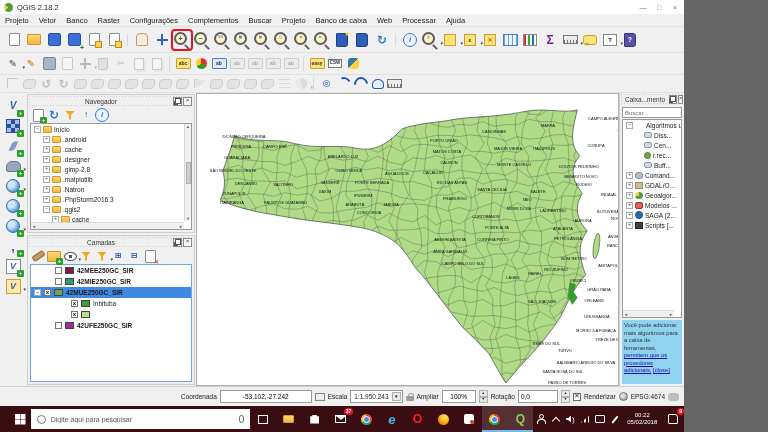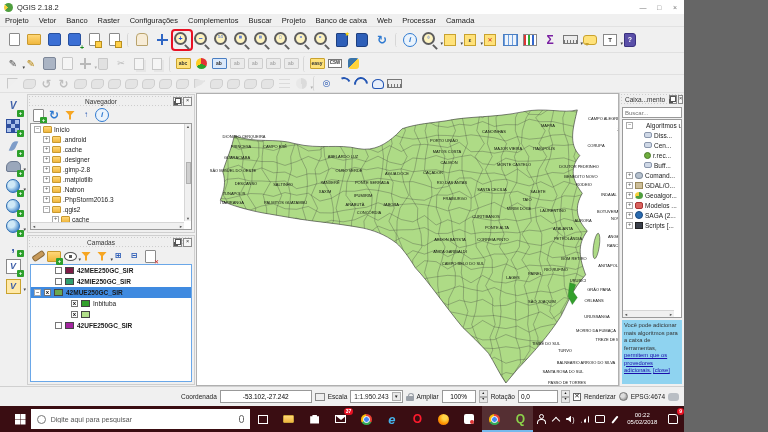--- a/index.html
+++ b/index.html
@@ -222,21 +222,21 @@
       <span class="menu-item">Vetor</span>
       <span class="menu-item">Banco</span>
       <span class="menu-item">Raster</span>
       <span class="menu-item">Configurações</span>
       <span class="menu-item">Complementos</span>
       <span class="menu-item">Buscar</span>
       <span class="menu-item">Projeto</span>
       <span class="menu-item">Banco de caixa</span>
       <span class="menu-item">Web</span>
       <span class="menu-item">Processar</span>
-      <span class="menu-item">Camada</span>
+      <span class="menu-item">Ajuda</span>
   </div>
 
   <div class="tb tb1">
     <div class="tbtn pg">
         <span class="g"></span>
       </div>
       <div class="tbtn fold">
         <span class="g"></span>
       </div>
       <div class="tbtn flp">

